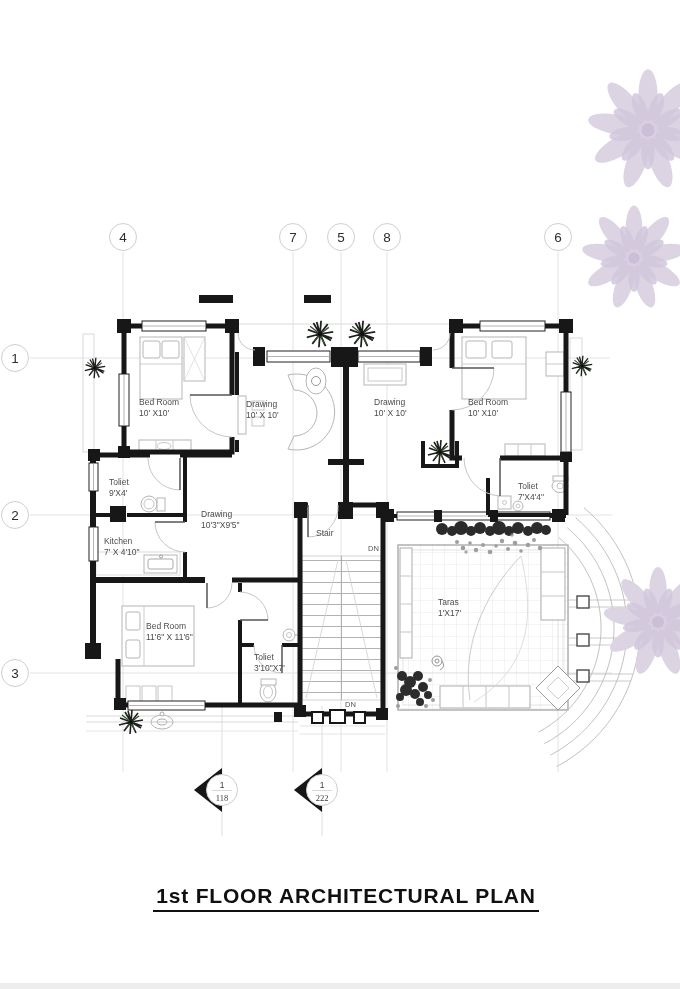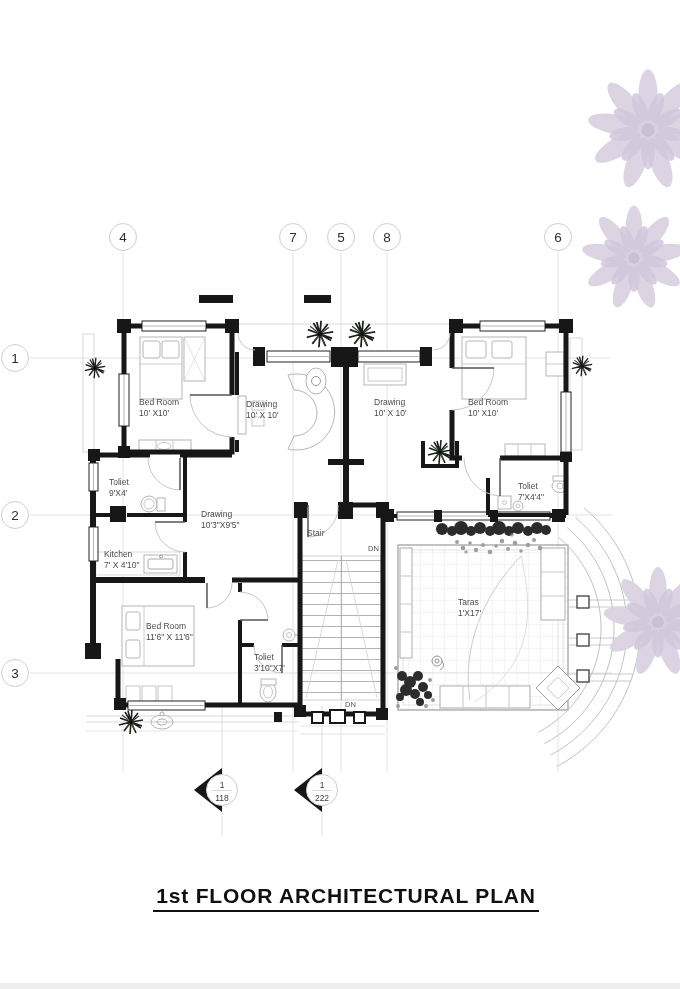--- a/index.html
+++ b/index.html
@@ -14,21 +14,21 @@
   .plan-label.small{font-size:7.5px;line-height:8px;color:#555;padding-left:20px;}
   .secmark{position:absolute;width:46px;height:48px;}
   .sec-tri{position:absolute;left:0;top:2px;width:0;height:0;
            border-top:22px solid transparent;border-bottom:22px solid transparent;
            border-right:28px solid #161616;}
   .sec-circle{position:absolute;left:12px;top:8px;width:32px;height:32px;border-radius:50%;
               background:#fff;border:1px solid #cdcdcd;display:flex;flex-direction:column;
               align-items:center;font-size:8.5px;color:#3c3c3c;box-sizing:border-box;}
   .sec-top{flex:1;display:flex;align-items:flex-end;justify-content:center;width:68%;
            border-bottom:1px solid #d8d8d8;padding-bottom:0px;}
-  .sec-bot{flex:1;display:flex;align-items:center;justify-content:center;}
+  .sec-bot{flex:1;display:flex;align-items:center;justify-content:center;font-family:Liberation Serif, serif;}
   .title-wrap{position:absolute;left:0;right:0;top:884px;text-align:center;padding-left:12px;}
   .page-title{display:inline-block;font-size:21px;font-weight:bold;color:#101010;
               letter-spacing:.8px;border-bottom:2.5px solid #101010;padding:0 3px 2px 3px;}
   .bottom-strip{position:absolute;left:0;right:0;bottom:0;height:6px;background:#ededed;}
 </style>
 </head>
 <body>
 
 <div class="canvas">
 
@@ -416,40 +416,40 @@
       <span>10' X10'</span>
     </div>
 <div class="plan-label" style="left:109px;top:477px">
       <span>Toliet</span>
       <span>9'X4'</span>
     </div>
 <div class="plan-label" style="left:518px;top:481px">
       <span>Toliet</span>
       <span>7'X4'4"</span>
     </div>
-<div class="plan-label" style="left:104px;top:549px">
+<div class="plan-label" style="left:104px;top:536px">
       <span>Kitchen</span>
       <span>7' X 4'10"</span>
     </div>
 <div class="plan-label" style="left:201px;top:509px">
       <span>Drawing</span>
       <span>10'3"X9'5"</span>
     </div>
-<div class="plan-label" style="left:307px;top:528px">
+<div class="plan-label" style="left:316px;top:528px">
       <span>Stair</span>
     </div>
 <div class="plan-label" style="left:146px;top:621px">
       <span>Bed Room</span>
       <span>11'6" X 11'6"</span>
     </div>
 <div class="plan-label" style="left:254px;top:652px">
       <span>Toliet</span>
       <span>3'10"X7'</span>
     </div>
-<div class="plan-label" style="left:458px;top:597px">
+<div class="plan-label" style="left:438px;top:597px">
       <span>Taras</span>
       <span>1'X17'</span>
     </div>
 <div class="plan-label small" style="left:348px;top:545px">
       <span>DN</span>
     </div>
 <div class="plan-label small" style="left:325px;top:701px">
       <span>DN</span>
     </div>
 

